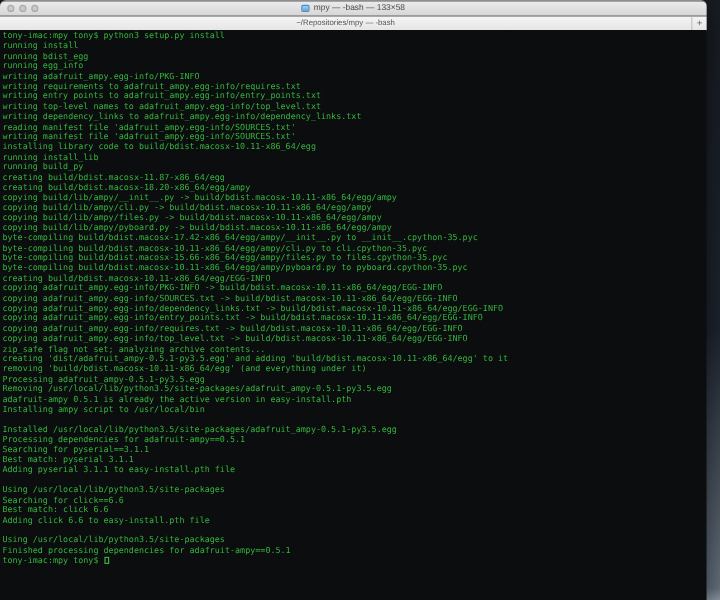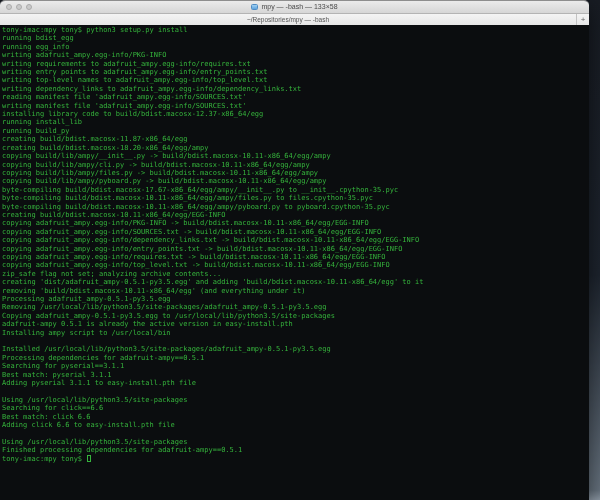--- a/index.html
+++ b/index.html
@@ -89,54 +89,55 @@
   <div class="tabbar">
     <div class="tab">
       <span class="tab-label">~/Repositories/mpy — -bash</span>
     </div>
     <div class="newtab">+</div>
   </div>
 
   <div class="terminal">
     <div>
         <div class="term-line">tony-imac:mpy tony$ python3 setup.py install</div>
+        <div class="term-line">running install</div>
         <div class="term-line">running bdist_egg</div>
         <div class="term-line">running egg_info</div>
         <div class="term-line">writing adafruit_ampy.egg-info/PKG-INFO</div>
         <div class="term-line">writing requirements to adafruit_ampy.egg-info/requires.txt</div>
         <div class="term-line">writing entry points to adafruit_ampy.egg-info/entry_points.txt</div>
         <div class="term-line">writing top-level names to adafruit_ampy.egg-info/top_level.txt</div>
         <div class="term-line">writing dependency_links to adafruit_ampy.egg-info/dependency_links.txt</div>
         <div class="term-line">reading manifest file 'adafruit_ampy.egg-info/SOURCES.txt'</div>
         <div class="term-line">writing manifest file 'adafruit_ampy.egg-info/SOURCES.txt'</div>
-        <div class="term-line">installing library code to build/bdist.macosx-12.37-x86_64/egg</div>
+        <div class="term-line">installing library code to build/bdist.macosx-10.11-x86_64/egg</div>
         <div class="term-line">running install_lib</div>
         <div class="term-line">running build_py</div>
         <div class="term-line">creating build/bdist.macosx-11.87-x86_64/egg</div>
         <div class="term-line">creating build/bdist.macosx-18.20-x86_64/egg/ampy</div>
         <div class="term-line">copying build/lib/ampy/__init__.py -&gt; build/bdist.macosx-10.11-x86_64/egg/ampy</div>
         <div class="term-line">copying build/lib/ampy/cli.py -&gt; build/bdist.macosx-10.11-x86_64/egg/ampy</div>
         <div class="term-line">copying build/lib/ampy/files.py -&gt; build/bdist.macosx-10.11-x86_64/egg/ampy</div>
         <div class="term-line">copying build/lib/ampy/pyboard.py -&gt; build/bdist.macosx-10.11-x86_64/egg/ampy</div>
-        <div class="term-line">byte-compiling build/bdist.macosx-17.67-x86_64/egg/ampy/__init__.py to __init__.cpython-35.pyc</div>
-        <div class="term-line">byte-compiling build/bdist.macosx-10.11-x86_64/egg/ampy/files.py to files.cpython-35.pyc</div>
+        <div class="term-line">byte-compiling build/bdist.macosx-17.42-x86_64/egg/ampy/__init__.py to __init__.cpython-35.pyc</div>
+        <div class="term-line">byte-compiling build/bdist.macosx-10.11-x86_64/egg/ampy/cli.py to cli.cpython-35.pyc</div>
+        <div class="term-line">byte-compiling build/bdist.macosx-15.66-x86_64/egg/ampy/files.py to files.cpython-35.pyc</div>
         <div class="term-line">byte-compiling build/bdist.macosx-10.11-x86_64/egg/ampy/pyboard.py to pyboard.cpython-35.pyc</div>
         <div class="term-line">creating build/bdist.macosx-10.11-x86_64/egg/EGG-INFO</div>
         <div class="term-line">copying adafruit_ampy.egg-info/PKG-INFO -&gt; build/bdist.macosx-10.11-x86_64/egg/EGG-INFO</div>
         <div class="term-line">copying adafruit_ampy.egg-info/SOURCES.txt -&gt; build/bdist.macosx-10.11-x86_64/egg/EGG-INFO</div>
         <div class="term-line">copying adafruit_ampy.egg-info/dependency_links.txt -&gt; build/bdist.macosx-10.11-x86_64/egg/EGG-INFO</div>
         <div class="term-line">copying adafruit_ampy.egg-info/entry_points.txt -&gt; build/bdist.macosx-10.11-x86_64/egg/EGG-INFO</div>
         <div class="term-line">copying adafruit_ampy.egg-info/requires.txt -&gt; build/bdist.macosx-10.11-x86_64/egg/EGG-INFO</div>
         <div class="term-line">copying adafruit_ampy.egg-info/top_level.txt -&gt; build/bdist.macosx-10.11-x86_64/egg/EGG-INFO</div>
         <div class="term-line">zip_safe flag not set; analyzing archive contents...</div>
         <div class="term-line">creating 'dist/adafruit_ampy-0.5.1-py3.5.egg' and adding 'build/bdist.macosx-10.11-x86_64/egg' to it</div>
         <div class="term-line">removing 'build/bdist.macosx-10.11-x86_64/egg' (and everything under it)</div>
         <div class="term-line">Processing adafruit_ampy-0.5.1-py3.5.egg</div>
         <div class="term-line">Removing /usr/local/lib/python3.5/site-packages/adafruit_ampy-0.5.1-py3.5.egg</div>
-        <div class="term-line">Copying adafruit_ampy-0.5.1-py3.5.egg to /usr/local/lib/python3.5/site-packages</div>
         <div class="term-line">adafruit-ampy 0.5.1 is already the active version in easy-install.pth</div>
         <div class="term-line">Installing ampy script to /usr/local/bin</div>
         <div class="term-line"></div>
         <div class="term-line">Installed /usr/local/lib/python3.5/site-packages/adafruit_ampy-0.5.1-py3.5.egg</div>
         <div class="term-line">Processing dependencies for adafruit-ampy==0.5.1</div>
         <div class="term-line">Searching for pyserial==3.1.1</div>
         <div class="term-line">Best match: pyserial 3.1.1</div>
         <div class="term-line">Adding pyserial 3.1.1 to easy-install.pth file</div>
         <div class="term-line"></div>
         <div class="term-line">Using /usr/local/lib/python3.5/site-packages</div>

